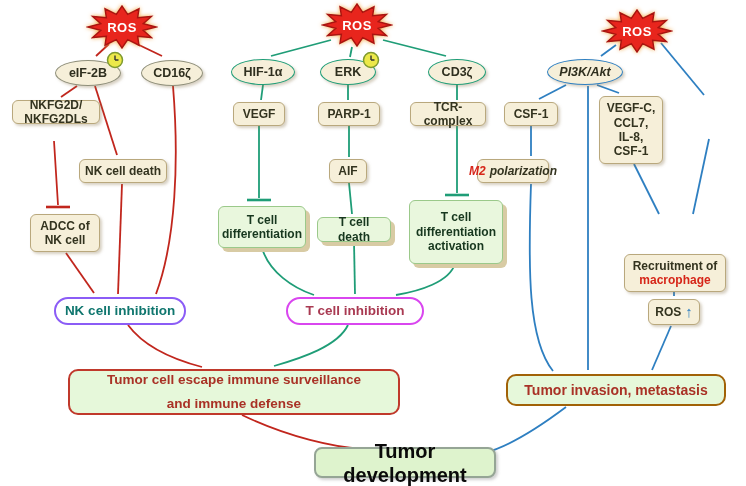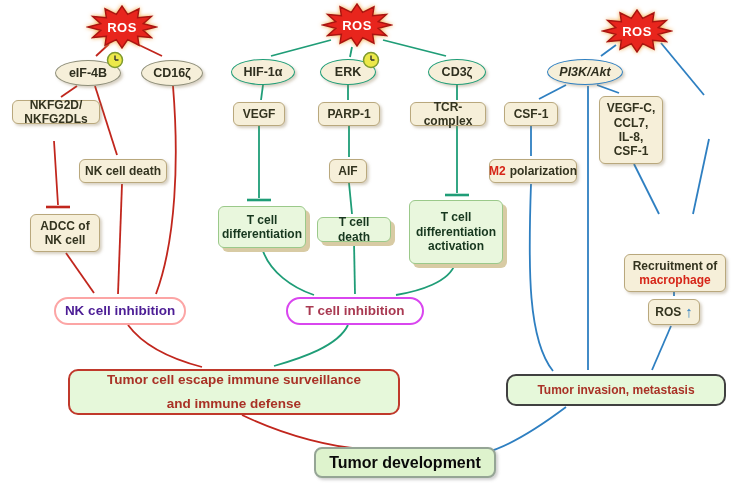--- a/index.html
+++ b/index.html
@@ -25,25 +25,25 @@
            font-size:12.5px;color:#2f2f1f;box-shadow:2px 2px 3px rgba(140,120,80,.35);}
   .edge-green{border-color:#1f9d77;}
   .edge-blue{border-color:#2e7fc1;font-style:italic;}
 
   .bx{background:#f6efd9;border:1.5px solid #b9a87d;border-radius:6px;
       font-size:12px;color:#33331f;padding:2px 4px;
       box-shadow:2px 2px 3px rgba(140,120,80,.35);}
   .gbx{background:#e9f7dd;border:1.5px solid #9bc98a;color:#17371e;
        box-shadow:4px 4px 0 #d8cba4;}
   .pill{border-radius:16px;background:#fff;font-size:13.5px;box-shadow:none;}
-  .nk-pill{border:2px solid #fca5a5;color:#4c1d95;}
+  .nk-pill{border:2px solid #8b5cf6;color:#0f766e;}
   .t-pill{border:2px solid #d946ef;color:#a93a52;}
   .escape{background:#e6f8da;border:2px solid #c0392b;color:#a93226;font-size:13.5px;border-radius:10px;box-shadow:none;}
-  .invasion{background:#e6f8da;border:2px solid #404040;color:#a93226;font-size:12px;border-radius:10px;box-shadow:none;}
-  .dev{background:#def3cd;border:2px solid #95a595;color:#0a0a0a;font-size:16px;border-radius:8px;box-shadow:2px 2px 3px rgba(100,100,100,.3);}
+  .invasion{background:#e6f8da;border:2px solid #a16207;color:#a93226;font-size:14px;border-radius:10px;box-shadow:none;}
+  .dev{background:#def3cd;border:2px solid #95a595;color:#0a0a0a;font-size:20px;border-radius:8px;box-shadow:2px 2px 3px rgba(100,100,100,.3);}
   .red-t{color:#d62518;}
   .blue-t{color:#2e7fc1;}
   .row{flex-direction:row;gap:4px;}
   .clock{position:absolute;width:18px;height:18px;}
 </style>
 </head>
 <body>
 
 <div class="canvas">
 
@@ -119,21 +119,21 @@
     <span class="sb-t">ROS</span>
   </div>
   <div class="sb" style="left:601px;top:8px;">
     <svg width="72" height="46" viewBox="0 0 72 46">
       <polygon points="70,23 57.2,26.4 65.4,33.5 51.6,32.2 53,41.2 41.7,35.6 36,44 30.3,35.6 19,41.2 20.4,32.2 6.6,33.5 14.8,26.4 2,23 14.8,19.6 6.6,12.5 20.4,13.8 19,4.8 30.3,10.4 36,2 41.7,10.4 53,4.8 51.6,13.8 65.4,12.5 57.2,19.6" fill="#e8251d" stroke="#a81410" stroke-width="1.4"></polygon>
     </svg>
     <span class="sb-t">ROS</span>
   </div>
 
   <div class="node ellipse" style="left:55px;top:60px;width:66px;height:26px;">
-    <span>eIF-4B</span>
+    <span>eIF-2B</span>
   </div>
   <div class="node ellipse" style="left:141px;top:60px;width:62px;height:26px;">
     <span>CD16ζ</span>
   </div>
   <div class="node ellipse edge-green" style="left:231px;top:59px;width:64px;height:26px;">
     <span>HIF-1α</span>
   </div>
   <div class="node ellipse edge-green" style="left:320px;top:59px;width:56px;height:26px;">
     <span>ERK</span>
   </div>
@@ -196,21 +196,21 @@
 
   <div class="node bx" style="left:504px;top:102px;width:54px;height:24px;">
     <span>CSF-1</span>
   </div>
   <div class="node bx" style="left:599px;top:96px;width:64px;height:68px;">
     <span>VEGF-C,</span>
     <span>CCL7,</span>
     <span>IL-8,</span>
     <span>CSF-1</span>
   </div>
-  <div class="node bx row" style="left:489px;top:159px;width:88px;height:24px;">
+  <div class="node bx row" style="left:477px;top:159px;width:72px;height:24px;font-style:italic;">
     <span class="red-t">M2</span>
     <span>polarization</span>
   </div>
   <div class="node bx" style="left:624px;top:217px;width:102px;height:38px;margin-top:37px;">
     <span>Recruitment of</span>
     <span class="red-t">macrophage</span>
   </div>
   <div class="node bx row" style="left:648px;top:299px;width:52px;height:26px;">
     <span>ROS</span>
     <span class="blue-t" style="font-size:15px;">↑</span>

